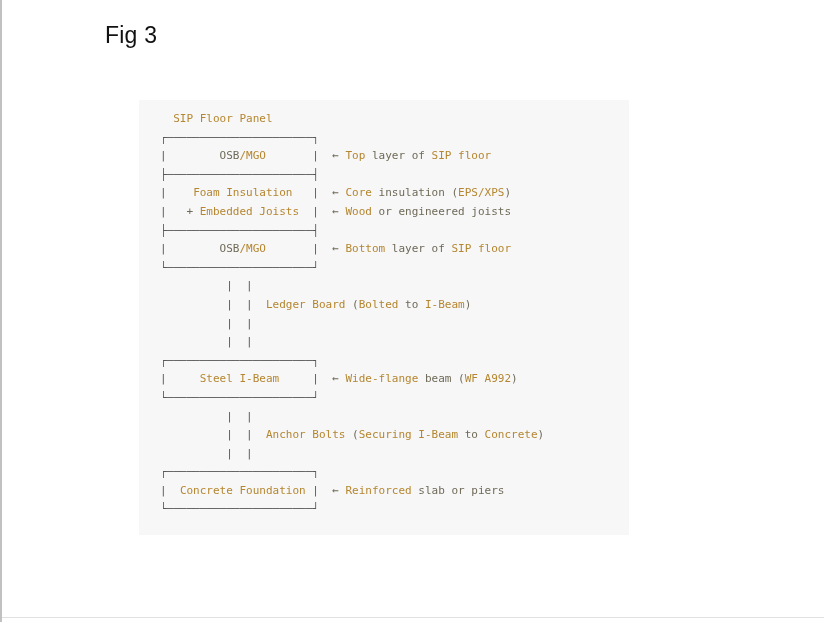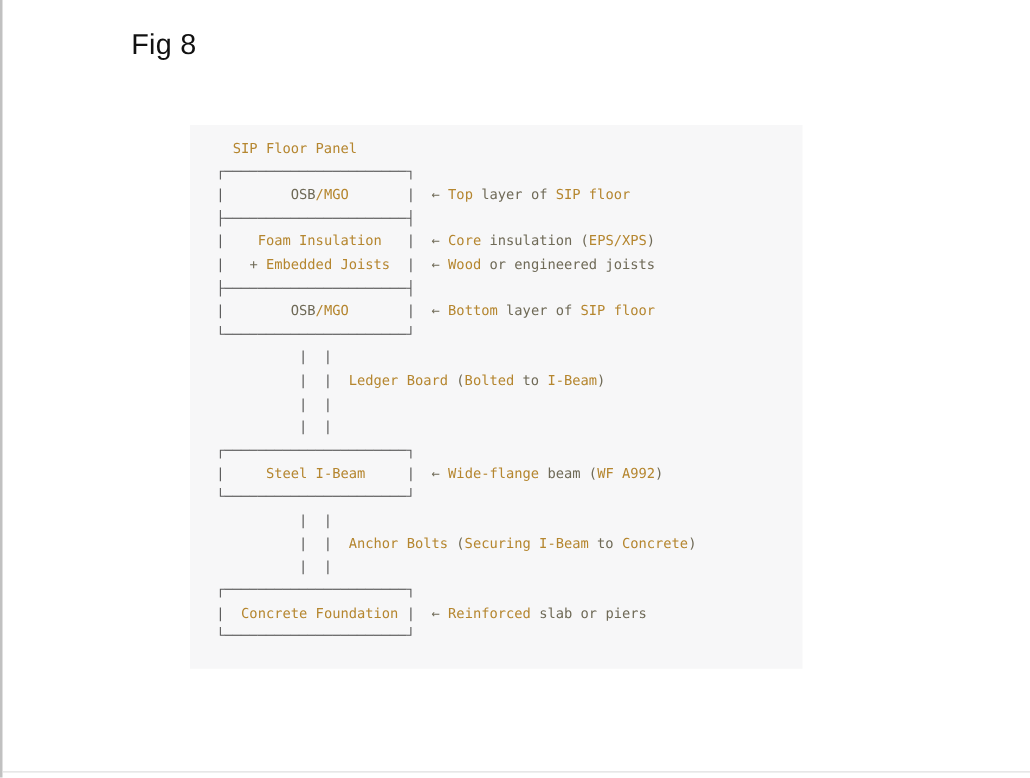--- a/index.html
+++ b/index.html
@@ -7,31 +7,31 @@
     width:824px; height:622px; overflow:hidden; position:relative;
     background:#ffffff;
     font-family:"Liberation Sans", sans-serif;
   }
   .window-edge-left { position:absolute; left:0; top:0; width:2px; height:622px; }
   .bottom-rule { position:absolute; left:2px; top:617px; width:822px; height:1px; }
   .fig-title {
     position:absolute; left:105px; top:22px; margin:0;
     font-size:23px; font-weight:400; letter-spacing:0.2px;
   }
-  .panel { position:absolute; left:152px; top:100px; width:490px; height:435px; }
+  .panel { position:absolute; left:139px; top:100px; width:490px; height:435px; }
   .diagram {
     margin:0; padding:10px 0 0 21px;
     font-family:"DejaVu Sans Mono", monospace;
     font-size:11px; line-height:18.6px;
   }
   .diagram .dline { white-space:pre; height:18.6px; }
 </style>
 </head>
 <body style="background: rgb(255, 255, 255);">
 
 <div class="page">
   <div class="window-edge-left" style="background: rgb(193, 193, 193);"></div>
   <div class="bottom-rule" style="background: rgb(224, 224, 224);"></div>
-  <h1 class="fig-title" style="color: rgb(17, 17, 17);">Fig 8</h1>
+  <h1 class="fig-title" style="color: rgb(17, 17, 17);">Fig 3</h1>
   <div class="panel" style="background: rgb(247, 247, 248);">
     <pre class="diagram"><div class="dline"><span style="color: rgb(89, 89, 89);">  </span><span style="color: rgb(181, 134, 47);">SIP Floor Panel</span></div><div class="dline"><span style="color: rgb(89, 89, 89);">┌──────────────────────┐</span></div><div class="dline"><span style="color: rgb(89, 89, 89);">|        </span><span style="color: rgb(111, 106, 87);">OSB</span><span style="color: rgb(181, 134, 47);">/MGO</span><span style="color: rgb(89, 89, 89);">       |  </span><span style="color: rgb(111, 106, 87);">← </span><span style="color: rgb(181, 134, 47);">Top</span><span style="color: rgb(111, 106, 87);"> layer of </span><span style="color: rgb(181, 134, 47);">SIP floor</span></div><div class="dline"><span style="color: rgb(89, 89, 89);">├──────────────────────┤</span></div><div class="dline"><span style="color: rgb(89, 89, 89);">|    </span><span style="color: rgb(181, 134, 47);">Foam Insulation</span><span style="color: rgb(89, 89, 89);">   |  </span><span style="color: rgb(111, 106, 87);">← </span><span style="color: rgb(181, 134, 47);">Core</span><span style="color: rgb(111, 106, 87);"> insulation </span><span style="color: rgb(111, 106, 87);">(</span><span style="color: rgb(181, 134, 47);">EPS/XPS</span><span style="color: rgb(111, 106, 87);">)</span></div><div class="dline"><span style="color: rgb(89, 89, 89);">|   </span><span style="color: rgb(111, 106, 87);">+</span><span style="color: rgb(89, 89, 89);"> </span><span style="color: rgb(181, 134, 47);">Embedded Joists</span><span style="color: rgb(89, 89, 89);">  |  </span><span style="color: rgb(111, 106, 87);">← </span><span style="color: rgb(181, 134, 47);">Wood</span><span style="color: rgb(111, 106, 87);"> or engineered joists</span></div><div class="dline"><span style="color: rgb(89, 89, 89);">├──────────────────────┤</span></div><div class="dline"><span style="color: rgb(89, 89, 89);">|        </span><span style="color: rgb(111, 106, 87);">OSB</span><span style="color: rgb(181, 134, 47);">/MGO</span><span style="color: rgb(89, 89, 89);">       |  </span><span style="color: rgb(111, 106, 87);">← </span><span style="color: rgb(181, 134, 47);">Bottom</span><span style="color: rgb(111, 106, 87);"> layer of </span><span style="color: rgb(181, 134, 47);">SIP floor</span></div><div class="dline"><span style="color: rgb(89, 89, 89);">└──────────────────────┘</span></div><div class="dline"><span style="color: rgb(89, 89, 89);">          |  |</span></div><div class="dline"><span style="color: rgb(89, 89, 89);">          |  |  </span><span style="color: rgb(181, 134, 47);">Ledger Board </span><span style="color: rgb(111, 106, 87);">(</span><span style="color: rgb(181, 134, 47);">Bolted</span><span style="color: rgb(111, 106, 87);"> to </span><span style="color: rgb(181, 134, 47);">I-Beam</span><span style="color: rgb(111, 106, 87);">)</span></div><div class="dline"><span style="color: rgb(89, 89, 89);">          |  |</span></div><div class="dline"><span style="color: rgb(89, 89, 89);">          |  |</span></div><div class="dline"><span style="color: rgb(89, 89, 89);">┌──────────────────────┐</span></div><div class="dline"><span style="color: rgb(89, 89, 89);">|     </span><span style="color: rgb(181, 134, 47);">Steel I-Beam</span><span style="color: rgb(89, 89, 89);">     |  </span><span style="color: rgb(111, 106, 87);">← </span><span style="color: rgb(181, 134, 47);">Wide-flange</span><span style="color: rgb(111, 106, 87);"> beam </span><span style="color: rgb(111, 106, 87);">(</span><span style="color: rgb(181, 134, 47);">WF A992</span><span style="color: rgb(111, 106, 87);">)</span></div><div class="dline"><span style="color: rgb(89, 89, 89);">└──────────────────────┘</span></div><div class="dline"><span style="color: rgb(89, 89, 89);">          |  |</span></div><div class="dline"><span style="color: rgb(89, 89, 89);">          |  |  </span><span style="color: rgb(181, 134, 47);">Anchor Bolts </span><span style="color: rgb(111, 106, 87);">(</span><span style="color: rgb(181, 134, 47);">Securing I-Beam</span><span style="color: rgb(111, 106, 87);"> to </span><span style="color: rgb(181, 134, 47);">Concrete</span><span style="color: rgb(111, 106, 87);">)</span></div><div class="dline"><span style="color: rgb(89, 89, 89);">          |  |</span></div><div class="dline"><span style="color: rgb(89, 89, 89);">┌──────────────────────┐</span></div><div class="dline"><span style="color: rgb(89, 89, 89);">|  </span><span style="color: rgb(181, 134, 47);">Concrete Foundation</span><span style="color: rgb(89, 89, 89);"> |  </span><span style="color: rgb(111, 106, 87);">← </span><span style="color: rgb(181, 134, 47);">Reinforced</span><span style="color: rgb(111, 106, 87);"> slab or piers</span></div><div class="dline"><span style="color: rgb(89, 89, 89);">└──────────────────────┘</span></div></pre>
   </div>
 </div>
 
 </body></html>

